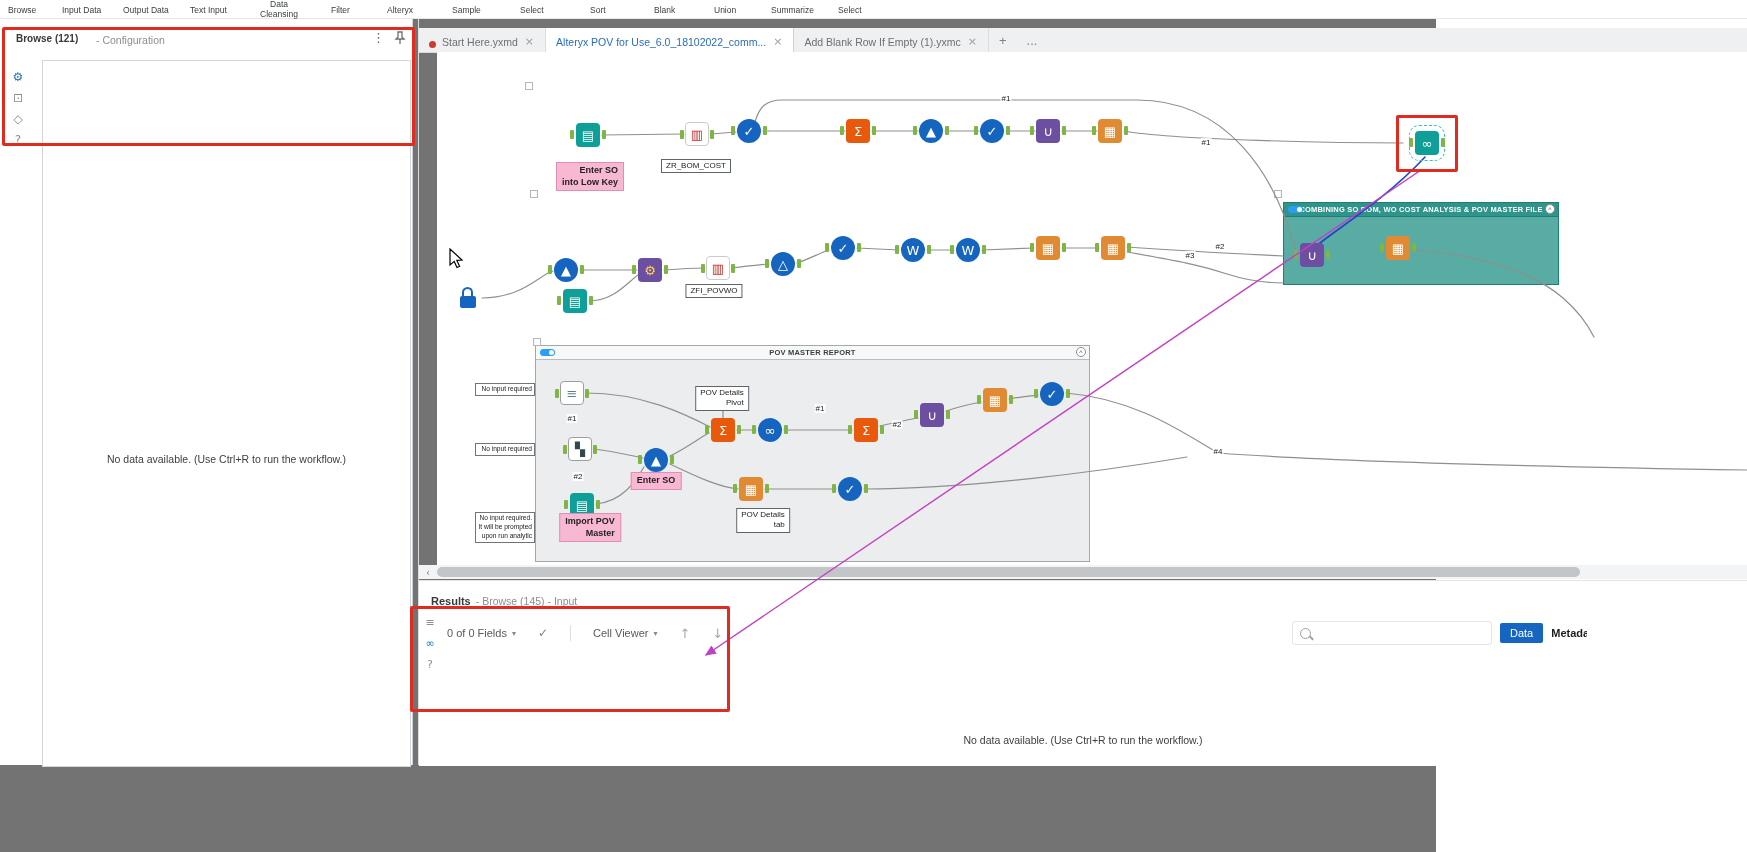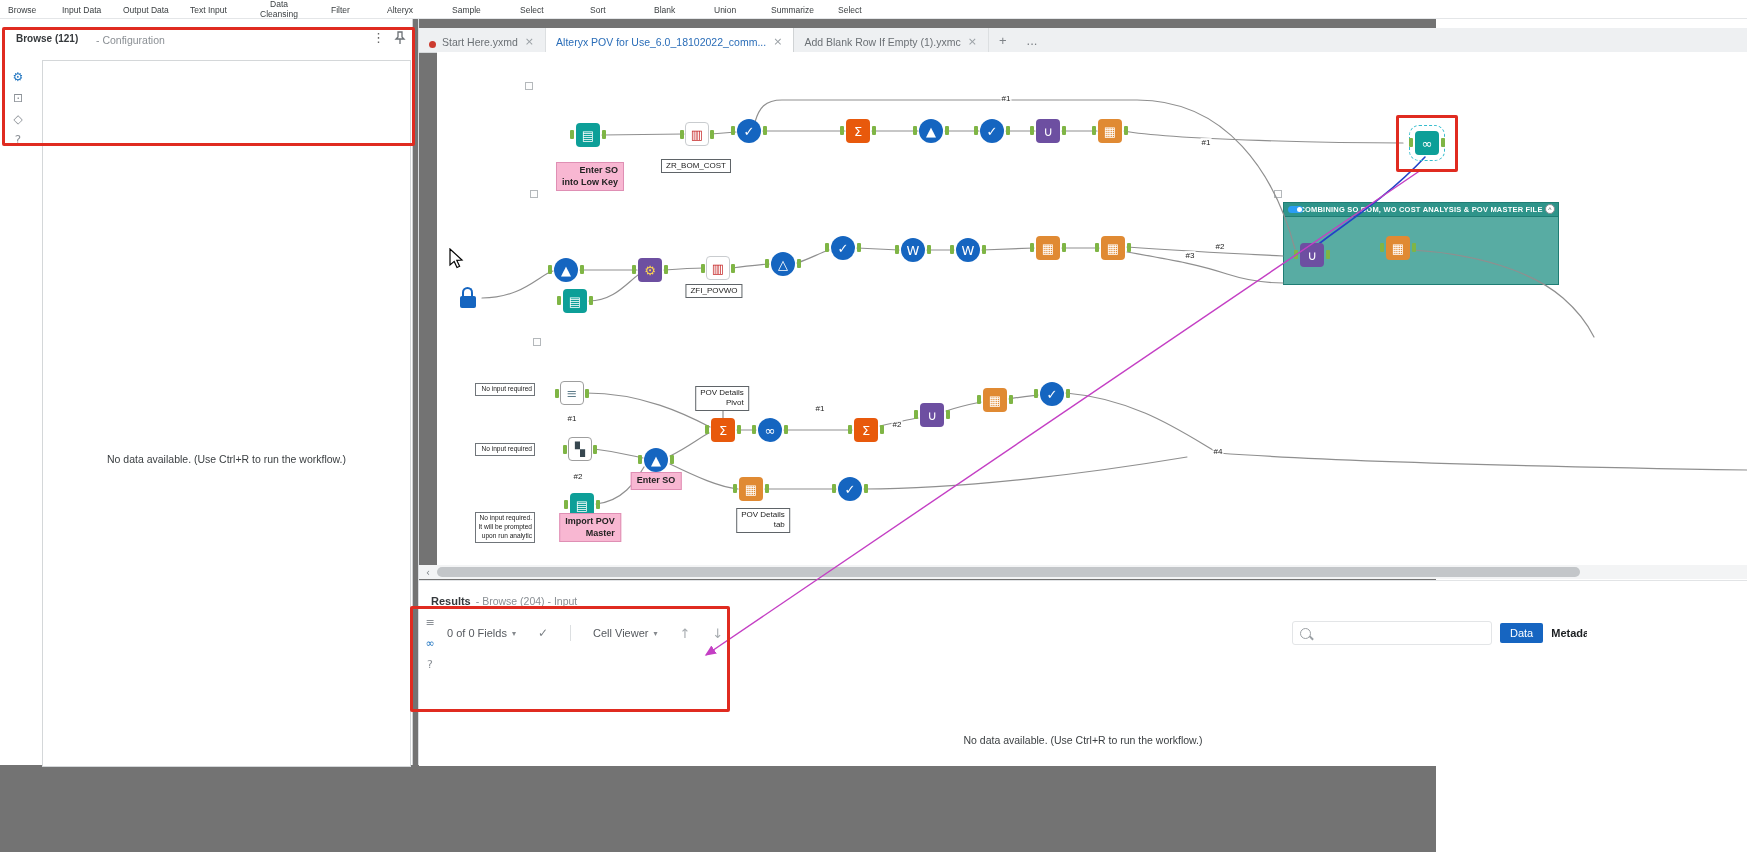--- a/index.html
+++ b/index.html
@@ -202,20 +202,27 @@
         <path d="M443,374 C456,371 469,368 481,366" fill="none" stroke="#8f8f8f" stroke-width="1.2" stroke-linecap="round"></path>
         <path d="M509,359 C521,355 534,352 544,350" fill="none" stroke="#8f8f8f" stroke-width="1.2" stroke-linecap="round"></path>
         <path d="M572,347 C582,345 592,344 601,343" fill="none" stroke="#8f8f8f" stroke-width="1.2" stroke-linecap="round"></path>
         <path d="M328,437 L399,437" fill="none" stroke="#8f8f8f" stroke-width="1.2" stroke-linecap="round"></path>
         <path d="M629,341 C700,347 748,382 781,401 C900,410 1120,415 1310,418" fill="none" stroke="#8f8f8f" stroke-width="1.2" stroke-linecap="round"></path>
         <path d="M427,437 C530,437 660,420 750,405" fill="none" stroke="#8f8f8f" stroke-width="1.2" stroke-linecap="round"></path>
         <path d="M286,356 L286,368" fill="none" stroke="#8f8f8f" stroke-width="1.2" stroke-linecap="round"></path>
         <path d="M975,198 C1042,202 1096,220 1126,246 C1141,259 1151,273 1157,285" fill="none" stroke="#8f8f8f" stroke-width="1.2" stroke-linecap="round"></path>
         <path d="M988,105 C948,148 898,178 878,195" fill="none" stroke="#2342c8" stroke-width="1.6" stroke-linecap="round"></path>
       </svg>
+      <div class="tcontainer" style="left: 98px; top: 293px; width: 555px; height: 217px;">
+        <div class="tc-header">
+          <span class="tc-toggle"></span>
+          <span class="tc-title">POV MASTER REPORT</span>
+          <span class="tc-collapse">^</span>
+        </div>
+      </div>
       <div class="tcontainer teal" style="left: 846px; top: 150px; width: 276px; height: 83px;">
         <div class="tc-header">
           <span class="tc-toggle"></span>
           <span class="tc-title">COMBINING SO BOM, WO COST ANALYSIS &amp; POV MASTER FILE</span>
           <span class="tc-collapse">^</span>
         </div>
       </div>
       <div class="tc-anchor" style="left: 88px; top: 30px;"></div>
       <div class="tc-anchor" style="left: 93px; top: 138px;"></div>
       <div class="tc-anchor" style="left: 96px; top: 286px;"></div>
@@ -413,21 +420,21 @@
       <div class="conn-label" style="left: 781px; top: 395px;">#4</div>
     </div>
 
   <div class="hscroll">
     <span class="hscroll-left">‹</span>
     <div class="hscroll-thumb"></div>
   </div>
 
   <div class="results-panel">
     <div class="results-header">
-      <span class="results-title">Results</span><span class="results-subtitle">- Browse (204) - Input</span>
+      <span class="results-title">Results</span><span class="results-subtitle">- Browse (145) - Input</span>
     </div>
     <div class="results-strip">
         <div class="strip-icon">≡</div>
         <div class="strip-icon active">∞</div>
         <div class="strip-icon">?</div>
       </div>
     <div class="results-toolbar">
       <span class="rt-item">
         <span>0 of 0 Fields</span>
         <span class="caret">▾</span>

